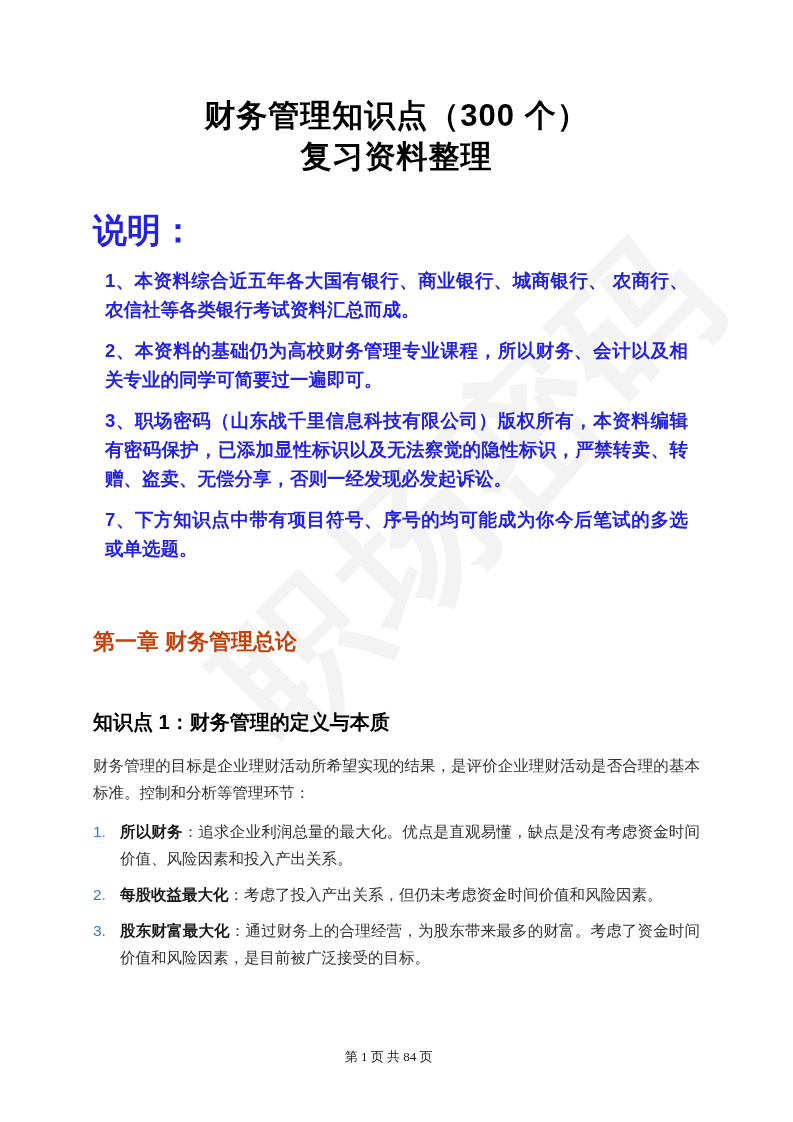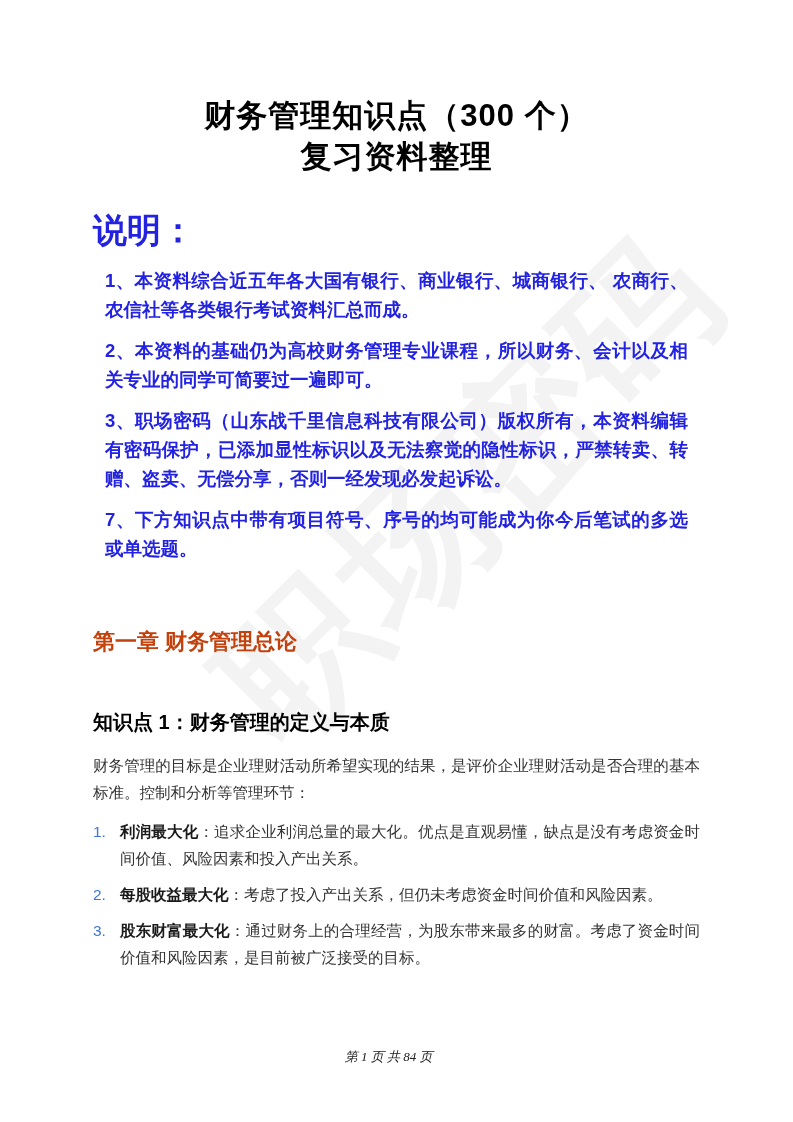--- a/index.html
+++ b/index.html
@@ -47,21 +47,20 @@
     display:flex;align-items:flex-start;margin-top:9px;
     font-size:15.5px;line-height:27px;color:#333;
   }
   .olist-num{flex:0 0 27px;color:#3d74d8;}
   .olist-body{flex:1;text-align:justify;}
   .olist-term{color:#1a1a1a;font-weight:700;}
   .footer{
     position:absolute;left:0;right:16px;top:1048px;z-index:1;
     text-align:center;color:#222;font-size:13px;
     font-family:"Liberation Serif","DejaVu Serif",serif;
-    font-style:italic;
   }
 </style>
 </head>
 <body>
 
 <div class="page">
 
   <div class="watermark">职场密码</div>
 
   <div class="content">
@@ -81,21 +80,21 @@
     <h3 class="chapter-title">第一章 财务管理总论</h3>
 
     <h4 class="kp-heading">知识点 1：财务管理的定义与本质</h4>
 
     <p class="body-text">财务管理的目标是企业理财活动所希望实现的结果，是评价企业理财活动是否合理的基本标准。控制和分析等管理环节：</p>
 
     <div class="olist">
 
       <div class="olist-item">
         <span class="olist-num">1.</span>
-        <span class="olist-body"><b class="olist-term">利润最大化</b><span>：追求企业利润总量的最大化。优点是直观易懂，缺点是没有考虑资金时间价值、风险因素和投入产出关系。</span></span>
+        <span class="olist-body"><b class="olist-term">所以财务</b><span>：追求企业利润总量的最大化。优点是直观易懂，缺点是没有考虑资金时间价值、风险因素和投入产出关系。</span></span>
       </div>
 
       <div class="olist-item">
         <span class="olist-num">2.</span>
         <span class="olist-body"><b class="olist-term">每股收益最大化</b><span>：考虑了投入产出关系，但仍未考虑资金时间价值和风险因素。</span></span>
       </div>
 
       <div class="olist-item">
         <span class="olist-num">3.</span>
         <span class="olist-body"><b class="olist-term">股东财富最大化</b><span>：通过财务上的合理经营，为股东带来最多的财富。考虑了资金时间价值和风险因素，是目前被广泛接受的目标。</span></span>

